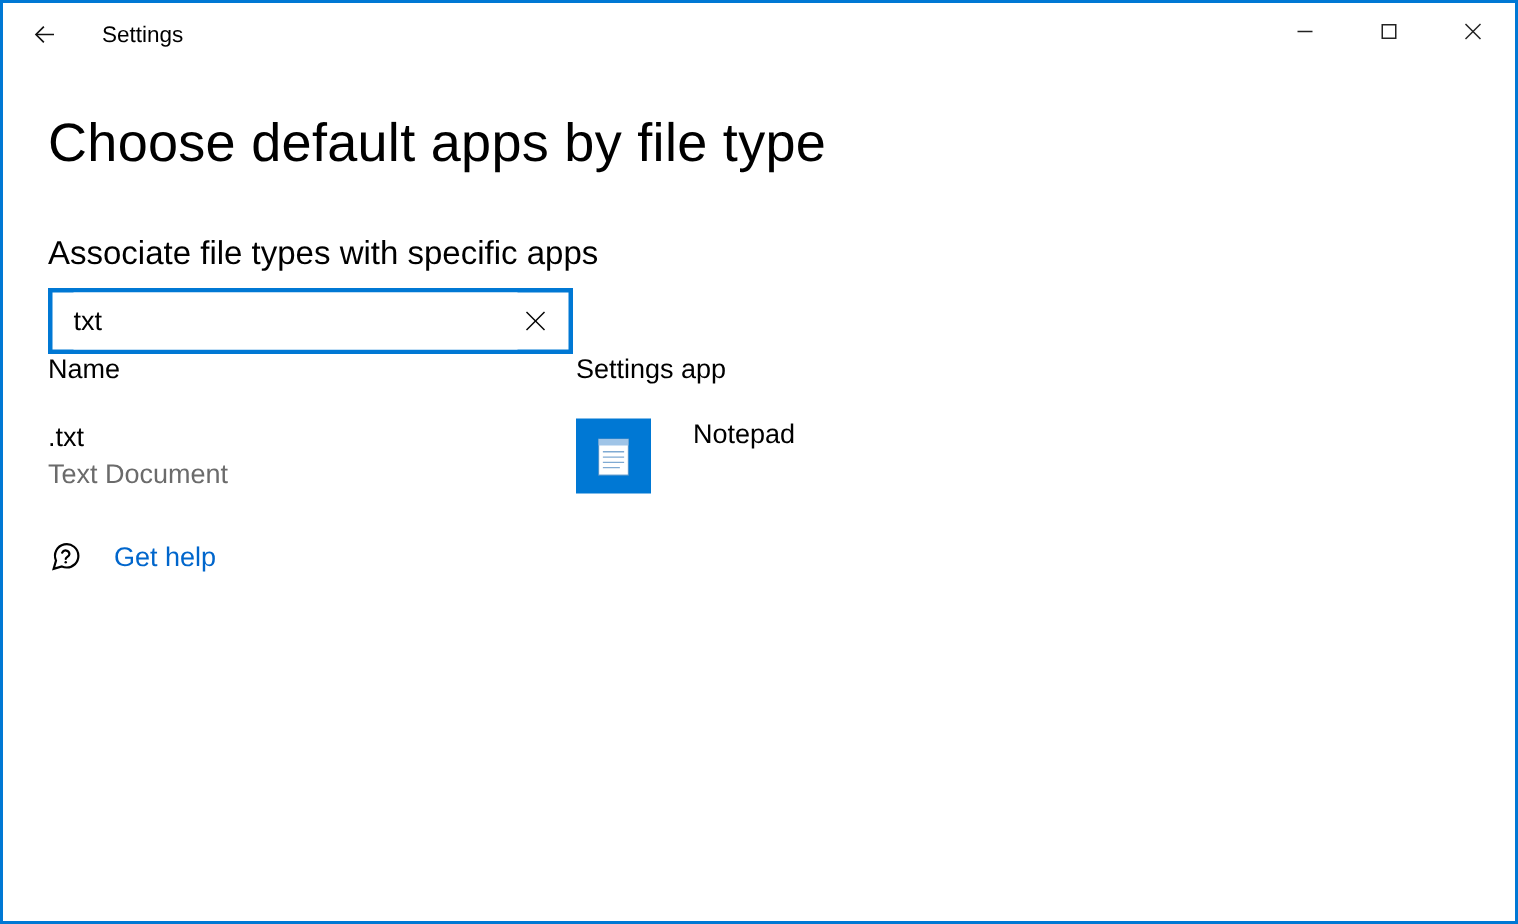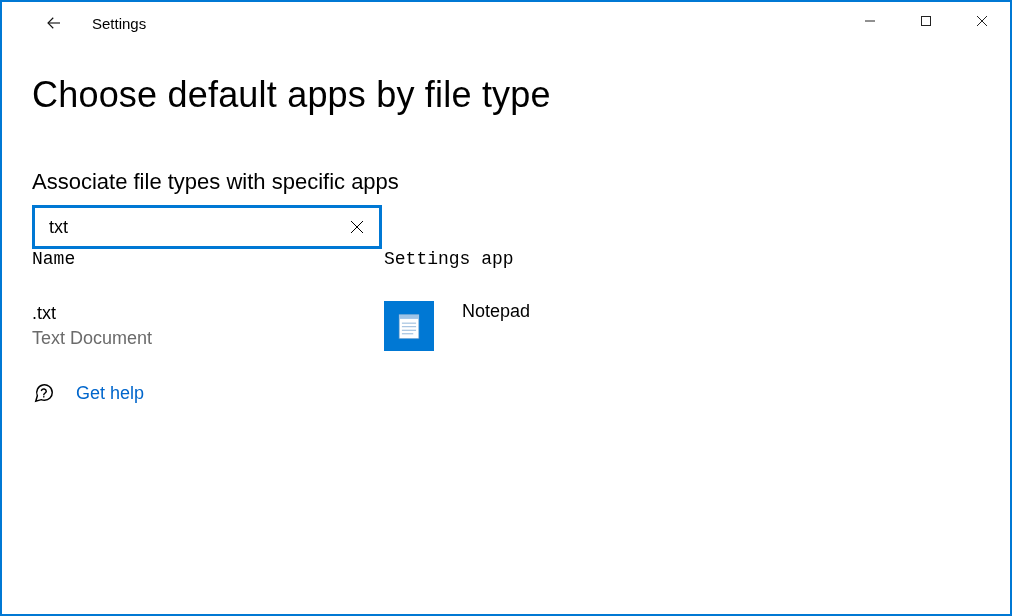--- a/index.html
+++ b/index.html
@@ -9,21 +9,21 @@
       width: 1012px;
       height: 616px;
       border: 2px solid #0078d4;
       overflow: hidden;
       position: relative;
     }
     .titlebar {
       height: 42px;
       display: flex;
       align-items: center;
-      padding-left: 32px;
+      padding-left: 8px;
       position: relative;
     }
     .back-btn {
       width: 40px; height: 40px;
       display: flex; align-items: center; justify-content: center;
       cursor: pointer;
       font-size: 16px;
       margin-right: 18px;
       color: #111;
     }
@@ -45,21 +45,21 @@
       font-size: 13px;
       color: #222;
     }
     .content {
       padding: 30px 30px 0 30px;
     }
     .page-heading {
       font-size: 36px;
       font-weight: 300;
       color: #000;
-      margin-bottom: 53px;
+      margin-bottom: 40px;
       letter-spacing: 0.2px;
     }
     .sub-heading {
       font-size: 22px;
       font-weight: 400;
       color: #000;
       margin-bottom: 10px;
     }
     .search-wrap {
       width: 350px;
@@ -80,22 +80,21 @@
     }
     .search-clear {
       width: 24px; height: 24px;
       display: flex; align-items: center; justify-content: center;
       cursor: pointer;
       font-size: 16px;
       color: #000;
     }
     .columns-header {
       display: flex;
-      margin-bottom: 32px;
-      font-family: Liberation Mono, monospace;
+      margin-bottom: 22px;
     }
     .col-name-header { width: 352px; font-size: 18px; color:#000;}
     .col-app-header { font-size: 18px; color:#000;}
     .row {
       display: flex;
       align-items: flex-start;
       margin-bottom: 30px;
     }
     .ext-col { width: 352px; }
     .ext-name { font-size: 18px; color:#000; line-height: 1.4;}

